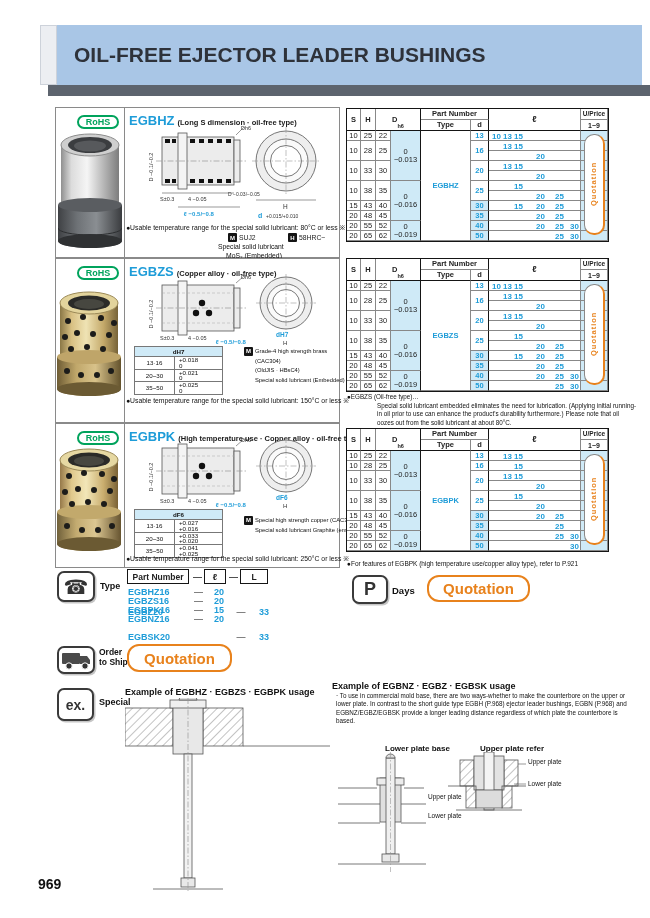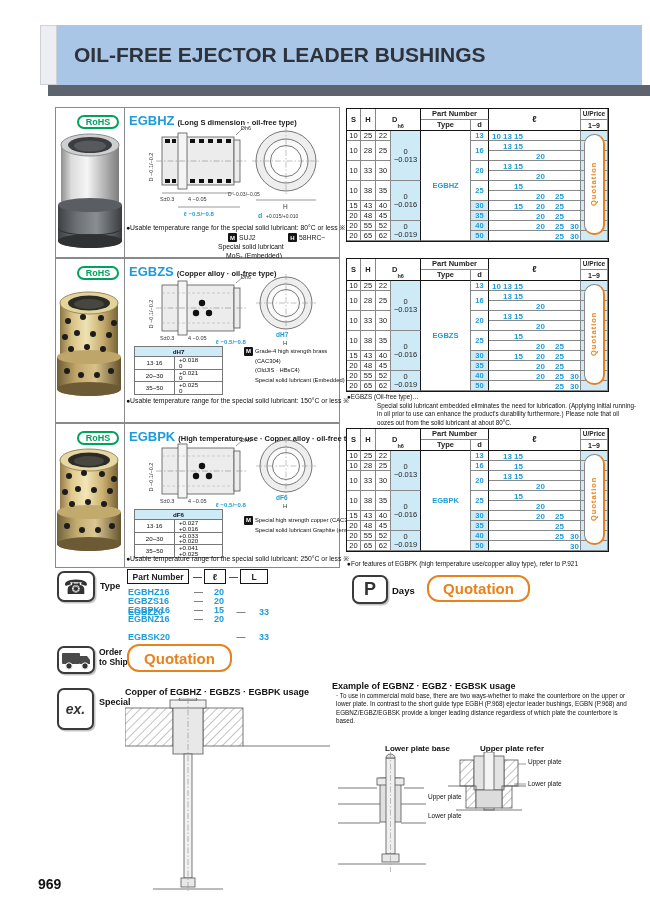--- a/index.html
+++ b/index.html
@@ -797,24 +797,24 @@
       <circle cx="8" cy="17" r="3.2" fill="#333" stroke="#fff" stroke-width="1"></circle>
       <circle cx="24" cy="17" r="3.2" fill="#333" stroke="#fff" stroke-width="1"></circle>
     </svg>
   </div>
   <div class="ilab" style="left:99px;top:648px;font-size:8.5px;line-height:9.5px">
     <div>Order</div>
     <div>to Ship</div>
   </div>
   <div class="qh" style="left:127px;top:644px;width:105px;height:28px">Quotation</div>
 
-  <div class="ibox" style="left:57px;top:688px;width:37px;height:42px;font-size:14px;font-weight:bold;font-style:italic">ex.</div>
+  <div class="ibox" style="left:57px;top:688px;width:37px;height:33px;font-size:14px;font-weight:bold;">ex.</div>
   <div class="ilab" style="left:99px;top:697px">Special</div>
 
-  <div class="exh" style="left:125px;top:687px">Copper of EGBHZ · EGBZS · EGBPK usage</div>
+  <div class="exh" style="left:125px;top:687px">Example of EGBHZ · EGBZS · EGBPK usage</div>
   <svg class="abs" style="left:125px;top:698px" width="212" height="194" viewBox="0 0 212 194">
     <defs>
       <pattern id="ph1" patternUnits="userSpaceOnUse" width="6" height="6" patternTransform="rotate(45)">
           <line x1="0" y1="0" x2="0" y2="6" stroke="#888" stroke-width="1"></line>
         </pattern>
     </defs>
     <rect x="0" y="10" width="48" height="38" fill="url(#ph1)" stroke="#555" stroke-width="0.8"></rect>
     <rect x="78" y="10" width="40" height="38" fill="url(#ph1)" stroke="#555" stroke-width="0.8"></rect>
     <rect x="48" y="6" width="30" height="50" fill="#e8e8e8" stroke="#555" stroke-width="0.8"></rect>
     <rect x="45" y="2" width="36" height="8" fill="#f0f0f0" stroke="#555" stroke-width="0.8"></rect>

